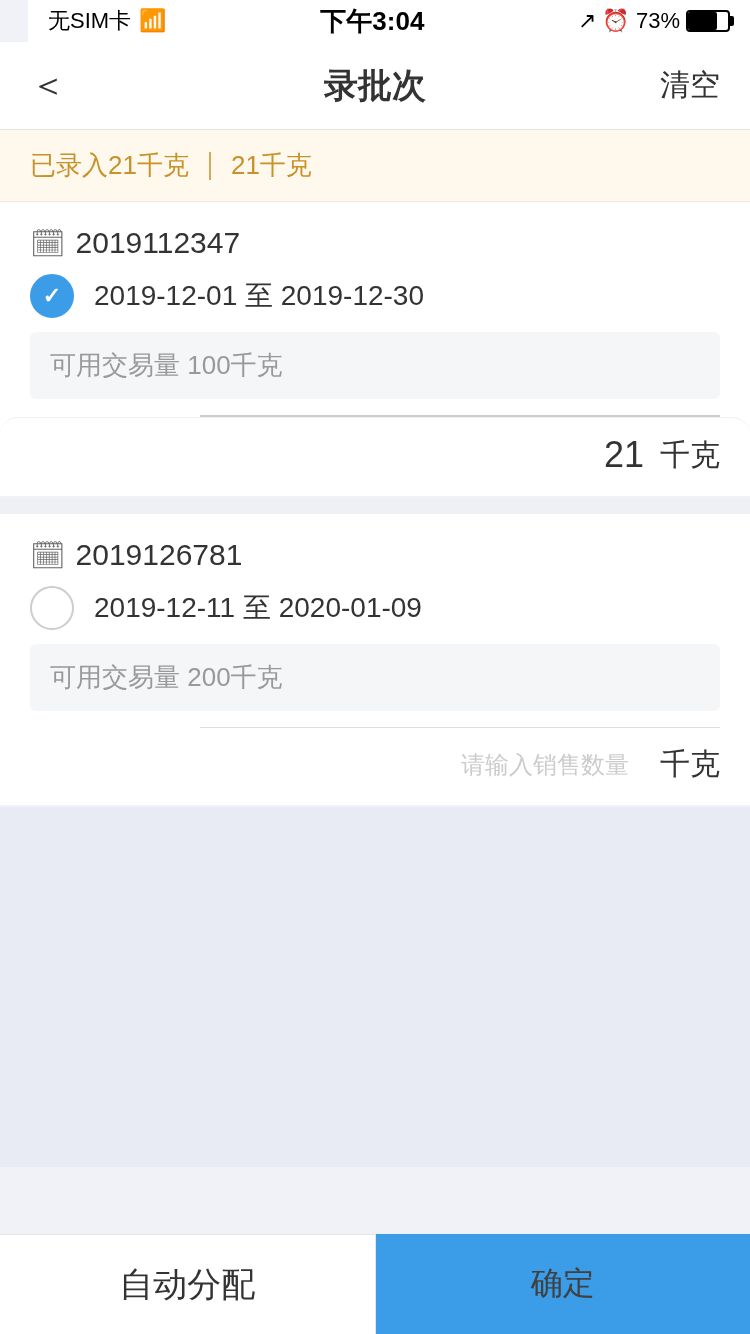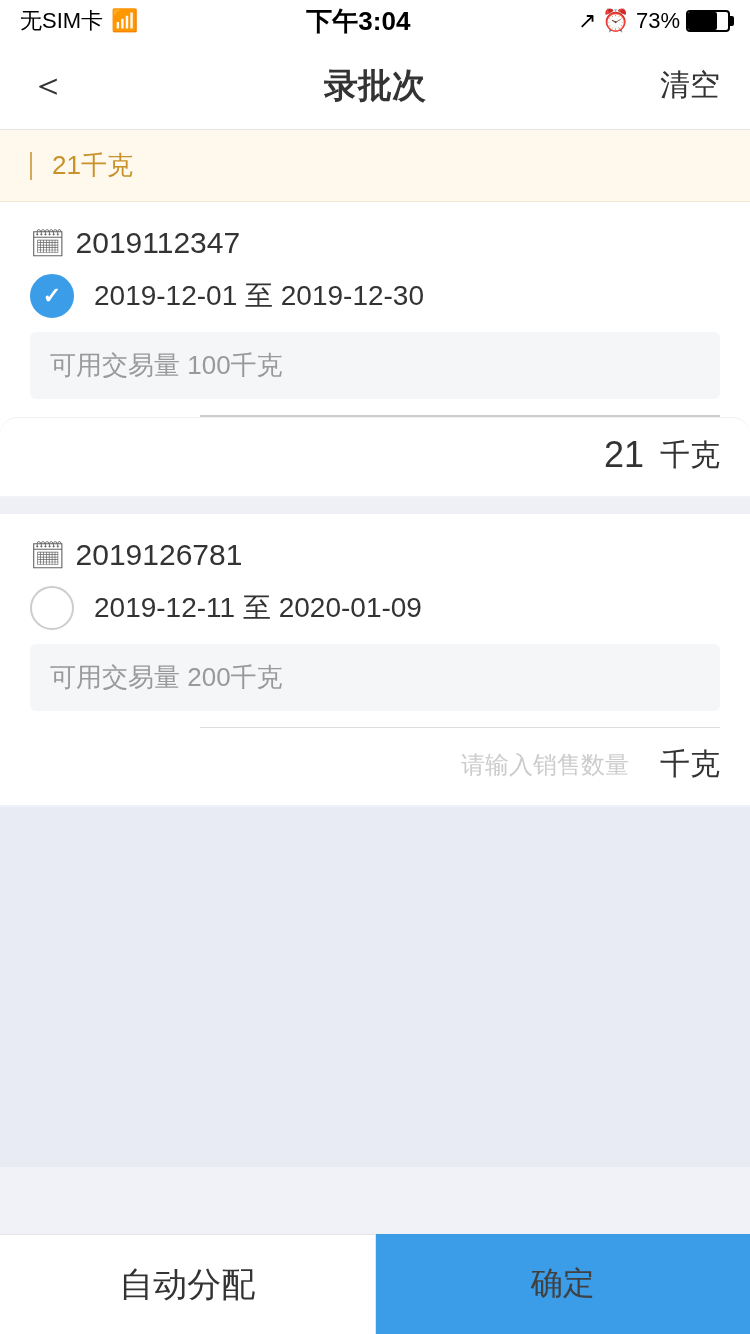--- a/index.html
+++ b/index.html
@@ -15,20 +15,21 @@
     
     .status-bar {
       height: 42px;
       background: #fff;
       display: flex;
       align-items: center;
       justify-content: space-between;
       padding: 0 20px;
       font-size: 22px;
       color: #000;
+      margin-left: 28px;
     }
     .status-left { display: flex; align-items: center; gap: 8px; }
     .status-center { font-size: 26px; font-weight: 600; }
     .status-right { display: flex; align-items: center; gap: 6px; font-size: 22px; }
     .battery-icon {
       width: 44px; height: 22px; border: 2px solid #000; border-radius: 4px;
       position: relative; display: inline-flex; align-items: center;
     }
     .battery-icon::after {
       content: ''; position: absolute; right: -6px; top: 50%; transform: translateY(-50%);
@@ -262,20 +263,21 @@
   </div>
 </div>
 
 <div class="nav-bar">
   <span class="nav-back">＜</span>
   <span class="nav-title">录批次</span>
   <span class="nav-clear">清空</span>
 </div>
 
 <div class="info-banner">
+  <span class="info-label">已录入21千克</span>
   <div class="info-divider"></div>
   <span class="info-value">21千克</span>
 </div>
 
 <div class="batch-card">
   <div class="batch-header">
     <span class="batch-id-icon">🗓</span>
     <span class="batch-id">2019112347</span>
   </div>
   <div class="batch-row">

